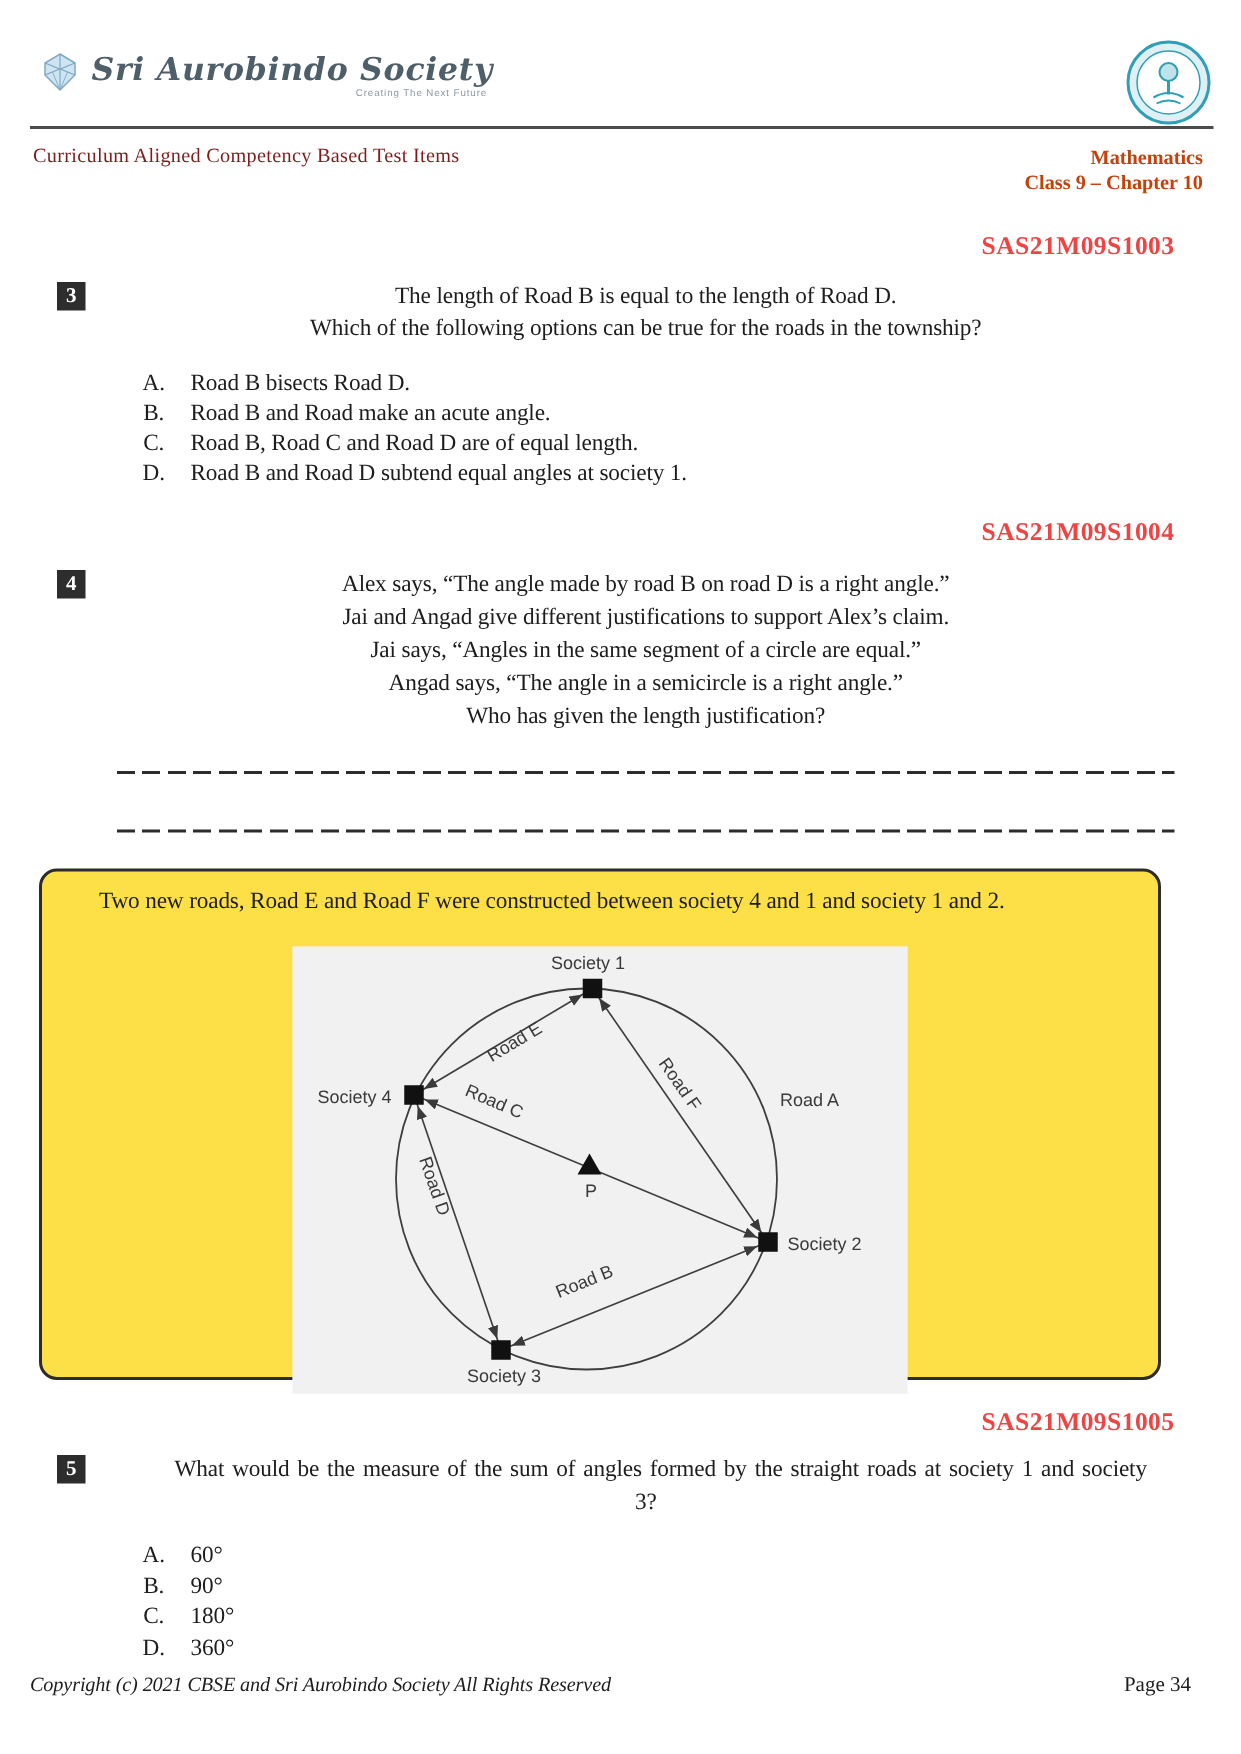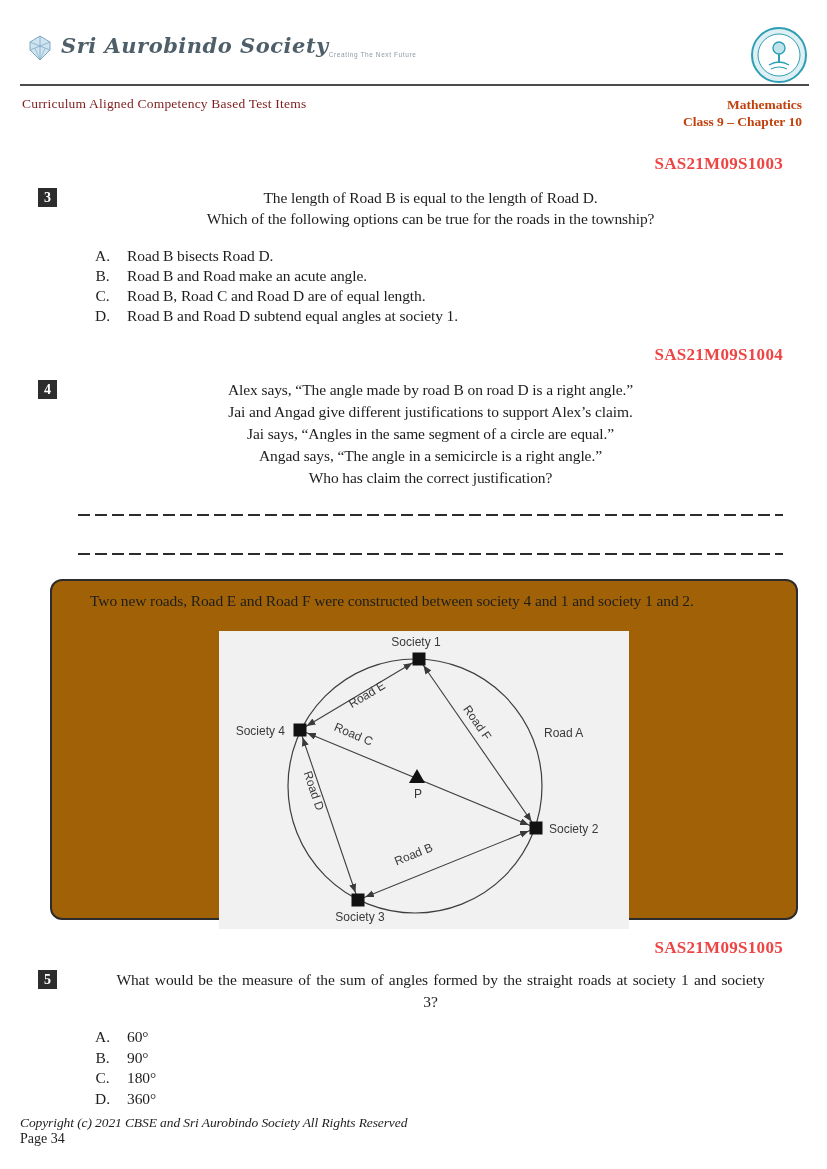--- a/index.html
+++ b/index.html
@@ -5,21 +5,21 @@
   * { margin:0; padding:0; box-sizing:border-box; }
   html,body { background:#ffffff; }
   .page {
     position:relative; width:827px; height:1169px; background:#ffffff;
     font-family:"Liberation Serif","DejaVu Serif",serif; color:#1d1d1d;
     overflow:hidden; margin:0 auto;
   }
 
   
   .logo { position:absolute; left:25px; top:34px; display:flex; align-items:flex-start; gap:6px; }
-  .logo-textwrap { display:flex; flex-direction:row; }
+  .logo-textwrap { display:flex; flex-direction:column; }
   .brand {
     font-family:"DejaVu Serif","Liberation Serif",serif; font-style:italic; font-weight:600;
     font-size:21px; color:#4e5f6a; letter-spacing:0.5px; line-height:24px;
   }
   .tagline {
     font-family:"Liberation Sans",sans-serif; font-size:6.5px; color:#8b9aa3;
     letter-spacing:0.6px; align-self:flex-end; margin-top:1px; padding-right:4px;
   }
   .emblem { position:absolute; right:19px; top:26px; }
   .divider { position:absolute; left:20px; right:18px; top:84px; height:2px; background:#4b4b4b; }
@@ -57,36 +57,35 @@
   .opt .letter { width:49px; flex:0 0 49px; }
 
   .answer-blank {
     height:2px; width:705px; margin-top:25px;
     background:repeating-linear-gradient(90deg,#2c2c2c 0 12px,transparent 12px 17px);
   }
   .answer-blank + .answer-blank { margin-top:37px; }
 
   
   .figure-box {
-    position:absolute; left:50px; top:579px; width:748px; height:341px;
-    border:2px solid #2c2c2c; border-radius:12px; background:#a16207;
+    position:absolute; left:26px; top:579px; width:748px; height:341px;
+    border:2px solid #2c2c2c; border-radius:12px; background:#fde047;
   }
   .figure-caption {
     margin:9px 6px 0 38px; font-size:15.5px; letter-spacing:-0.1px; line-height:21px;
   }
   .figure-diagram { width:410px; height:298px; margin:20px auto 0; background:#f1f1f1; }
   .figure-diagram svg { display:block; }
   .dlabel { font-family:"Liberation Sans","DejaVu Sans",sans-serif; font-size:12px; fill:#3a3a3a; }
 
   
   .footer {
     position:absolute; left:20px; right:33px; top:1115px;
     display:flex; justify-content:space-between; align-items:baseline;
     font-size:13.5px;
-    flex-direction:column;
   }
   .copyright { font-style:italic; letter-spacing:-0.1px; }
   .pagenum { font-size:14px; }
 </style>
 </head>
 <body>
 
 <div class="page">
 
   <div class="logo">
@@ -152,21 +151,21 @@
   </div>
 
   <div class="qcode qcode2">SAS21M09S1004</div>
   <div class="question q4">
     <div class="qbadge">4</div>
     <div class="qbody">
       <div class="qline">Alex says, “The angle made by road B on road D is a right angle.”</div>
       <div class="qline">Jai and Angad give different justifications to support Alex’s claim.</div>
       <div class="qline">Jai says, “Angles in the same segment of a circle are equal.”</div>
       <div class="qline">Angad says, “The angle in a semicircle is a right angle.”</div>
-      <div class="qline">Who has claim the correct justification?</div>
+      <div class="qline">Who has given the length justification?</div>
       <div class="answer-blank"></div>
       <div class="answer-blank"></div>
     </div>
   </div>
 
   <div class="figure-box">
     <div class="figure-caption">Two new roads, Road E and Road F were constructed between society 4 and 1 and society 1 and 2.</div>
     <div class="figure-diagram">
       <svg width="410" height="298" viewBox="0 0 410 298">
         <defs>

